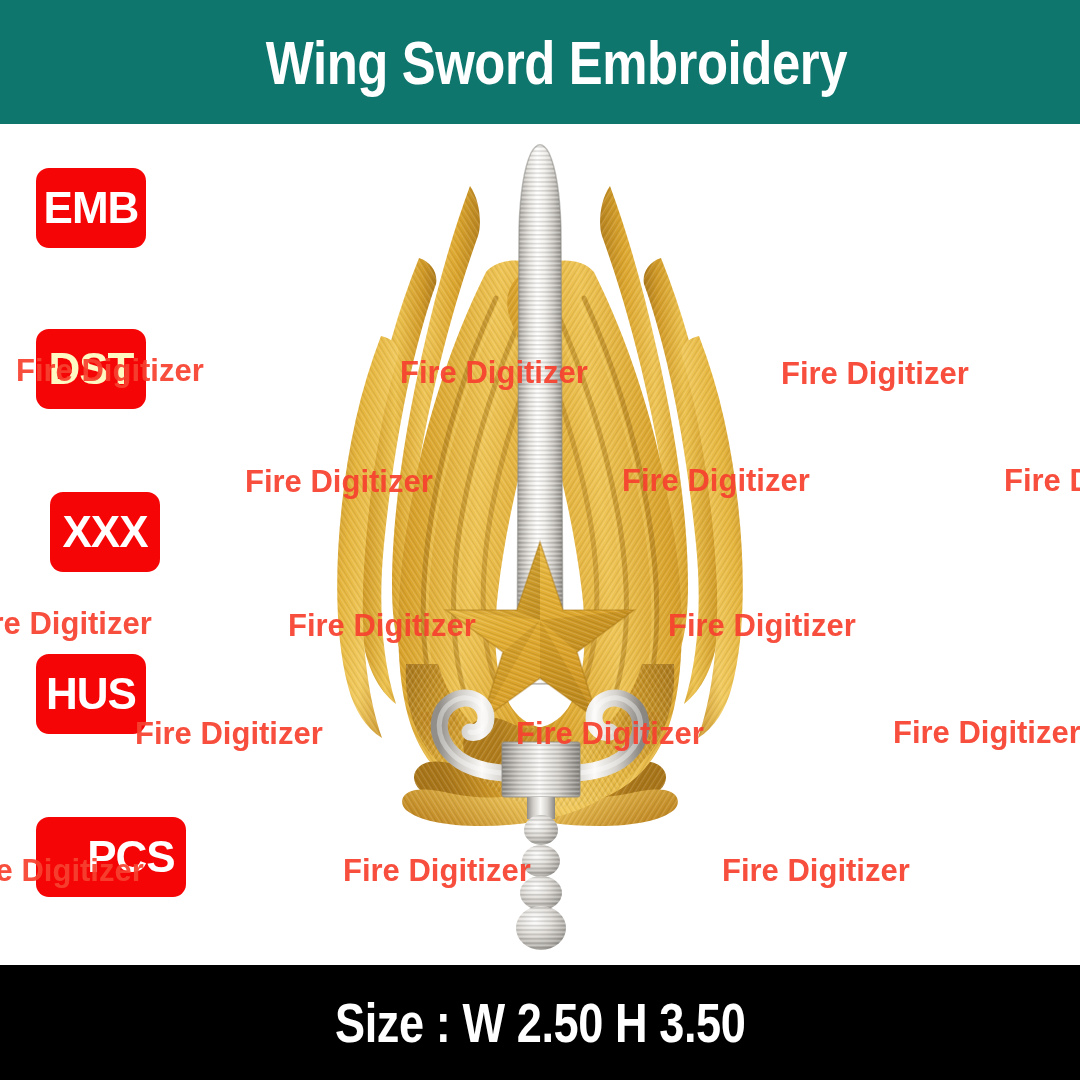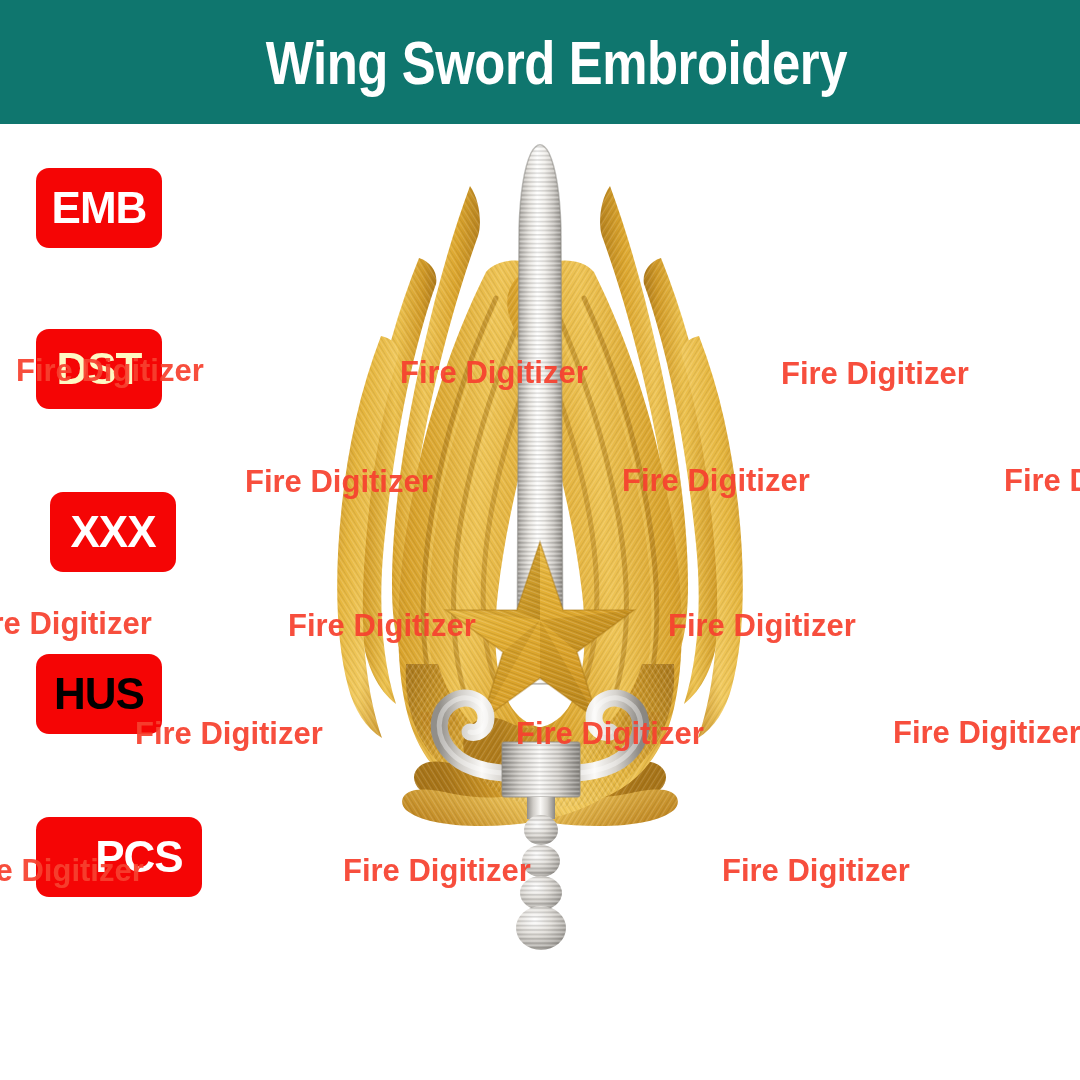--- a/index.html
+++ b/index.html
@@ -58,21 +58,21 @@
   #badge-column {
     position: absolute;
     left: 36px;
     top: 0;
     width: 130px;
     z-index: 30;
   }
   .badge {
     position: absolute;
     left: 0;
-    width: 126px;
+    width: 110px;
     height: 80px;
     background: #F50505;
     border-radius: 13px;
     display: flex;
     align-items: center;
     justify-content: center;
   }
   .badge-label {
     color: #ffffff;
     font-family: "Liberation Sans", sans-serif;
@@ -498,21 +498,21 @@
       <div class="badge" style="top: 44px; background: rgb(245, 5, 5);">
         <span class="badge-label" style="color: rgb(255, 255, 255);">EMB</span>
       </div>
       <div class="badge" style="top: 205px; background: rgb(245, 5, 5);">
         <span class="badge-label" style="color: #fef9c3;">DST</span>
       </div>
       <div class="badge" style="top: 368px; background: rgb(245, 5, 5); margin-left: 14px;">
         <span class="badge-label" style="color: rgb(255, 255, 255);">XXX</span>
       </div>
       <div class="badge" style="top: 530px; background: rgb(245, 5, 5);">
-        <span class="badge-label" style="color: #000000;">HUS</span>
+        <span class="badge-label" style="color: #ffffff;">HUS</span>
       </div>
       <div class="badge" style="top: 693px; background: rgb(245, 5, 5); padding-left: 40px;">
         <span class="badge-label" style="color: rgb(255, 255, 255);">PCS</span>
       </div>
     </div>
 
     <div id="watermark-layer">
         <div class="watermark" style="left: 16px; top: 229px; color: rgb(247, 65, 47);">Fire Digitizer</div>
         <div class="watermark" style="left: 400px; top: 231px; color: rgb(247, 65, 47);">Fire Digitizer</div>
         <div class="watermark" style="left: 781px; top: 232px; color: rgb(247, 65, 47);">Fire Digitizer</div>
@@ -528,14 +528,17 @@
         <div class="watermark" style="left: -44px; top: 729px; color: rgb(247, 65, 47);">Fire Digitizer</div>
         <div class="watermark" style="left: 343px; top: 729px; color: rgb(247, 65, 47);">Fire Digitizer</div>
         <div class="watermark" style="left: 722px; top: 729px; color: rgb(247, 65, 47);">Fire Digitizer</div>
         <div class="watermark" style="left: 183px; top: 838px; color: rgb(247, 65, 47);">Fire Digitizer</div>
         <div class="watermark" style="left: 564px; top: 838px; color: rgb(247, 65, 47);">Fire Digitizer</div>
         <div class="watermark" style="left: 943px; top: 838px; color: rgb(247, 65, 47);">Fire Digitizer</div>
       </div>
 
   </div>
 
+  <div class="banner" id="bottom-banner" style="background: rgb(0, 0, 0);">
+    <div class="banner-text" id="size-text" style="color: rgb(255, 255, 255);">Size : W 2.50 H 3.50</div>
+  </div>
 
 </div>
 
 </body></html>

